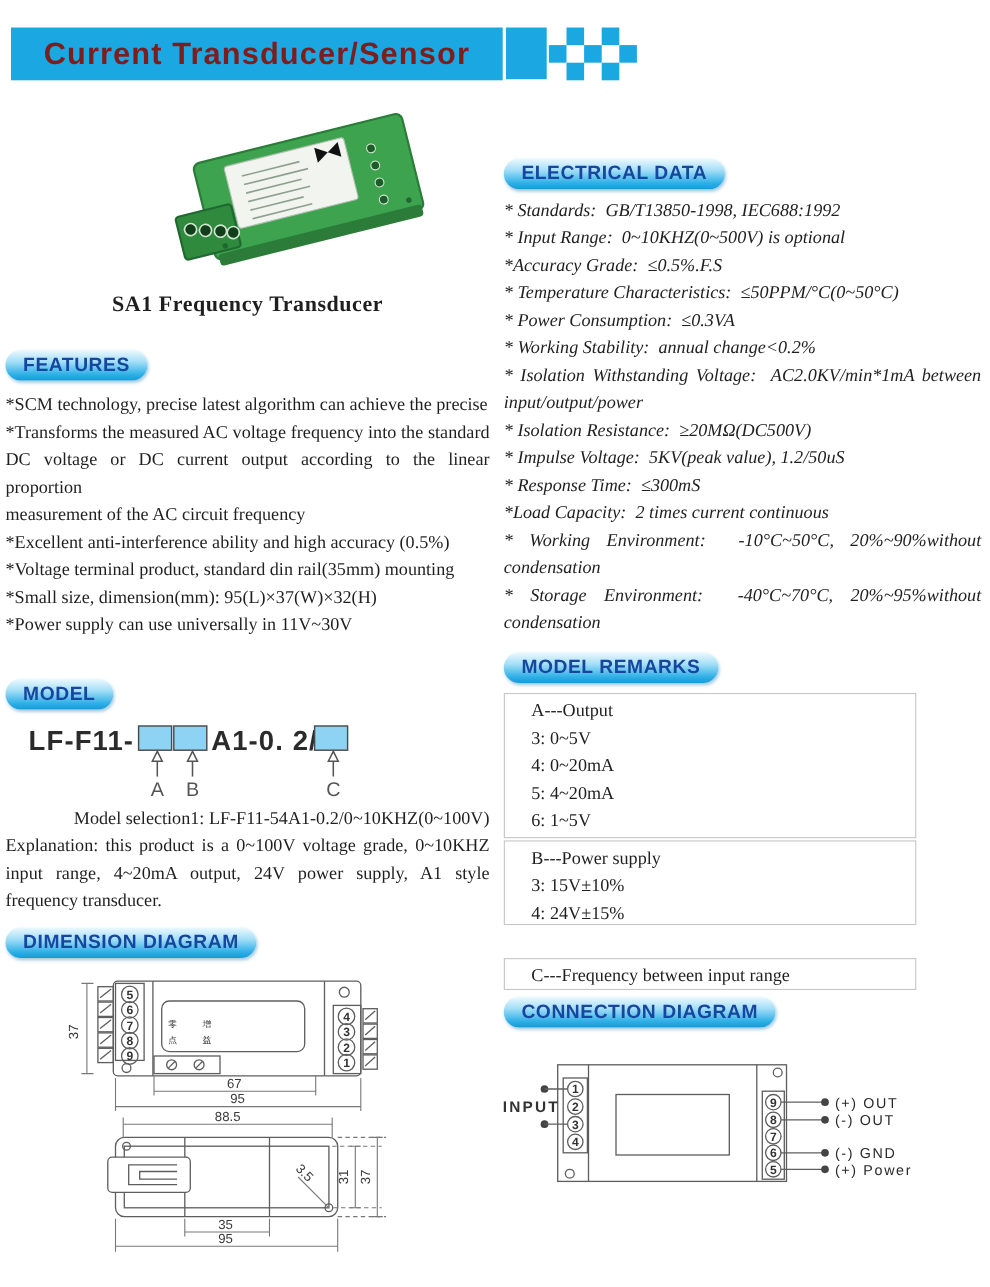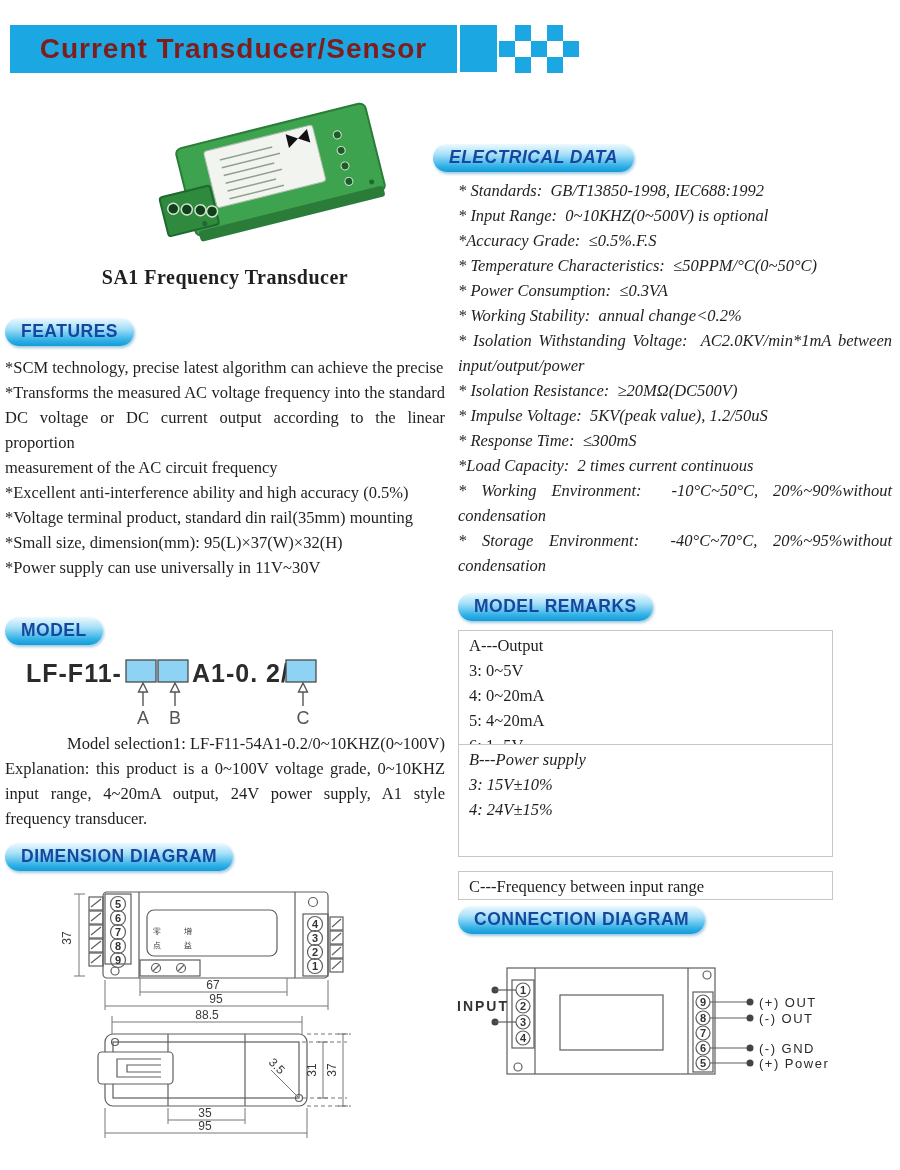--- a/index.html
+++ b/index.html
@@ -21,24 +21,24 @@
 
   .prod-title { position:absolute; left:5px; top:266px; width:440px; text-align:center;
     font-size:20px; font-weight:bold; letter-spacing:0.5px; }
 
   .textcol p { font-size:16.5px; line-height:25px; text-align:justify; }
   .features-text { position:absolute; left:5px; top:355px; width:440px; }
   .electrical-text { position:absolute; left:458px; top:178px; width:434px;font-style:italic; }
   .model-sel-text { position:absolute; left:5px; top:731px; width:440px; }
   .model-sel-text p.first { text-align:right; }
 
-  .rbox { position:absolute; left:458px; width:375px; border:1px solid #c6c6c6; padding:2px 10px; background:#fff; }
+  .rbox { position:absolute; left:458px; width:375px; border:1px solid #c6c6c6; padding:2px 24px; background:#fff; }
   .rbox p { font-size:16.5px; line-height:25px; text-align:left; }
   .rbox-a { top:630px; height:132px; }
-  .rbox-b { top:744px; height:113px;font-style:italic; }
+  .rbox-b { top:764px; height:77px; }
   .rbox-c { top:871px; height:29px; }
 
   svg { position:absolute; }
   svg text { font-family:"Liberation Sans", sans-serif; }
   .dimline { stroke:#777; stroke-width:1; fill:none; }
   .bodyline { stroke:#5e5e5e; stroke-width:1.2; fill:none; }
   .dimtxt { fill:#3a3a3a; font-size:12px; }
   .termtxt { fill:#333; font-size:11px; font-weight:bold; }
   .zhtxt { fill:#333; font-size:8px; }
 </style>
@@ -102,21 +102,21 @@
   <div class="features-text textcol">
     <p>*SCM technology, precise latest algorithm can achieve the precise</p>
     <p>*Transforms the measured AC voltage frequency into the standard DC voltage or DC current output according to the linear proportion</p>
     <p>measurement of the AC circuit frequency</p>
     <p>*Excellent anti-interference ability and high accuracy (0.5%)</p>
     <p>*Voltage terminal product, standard din rail(35mm) mounting</p>
     <p>*Small size, dimension(mm): 95(L)×37(W)×32(H)</p>
     <p>*Power supply can use universally in 11V~30V</p>
   </div>
 
-  <div class="pill" style="left:433px;top:144px;font-style:italic;">ELECTRICAL DATA</div>
+  <div class="pill" style="left:458px;top:144px;">ELECTRICAL DATA</div>
   <div class="electrical-text textcol">
     <p>* Standards:&nbsp; GB/T13850-1998, IEC688:1992</p>
     <p>* Input Range:&nbsp; 0~10KHZ(0~500V) is optional</p>
     <p>*Accuracy Grade:&nbsp; ≤0.5%.F.S</p>
     <p>* Temperature Characteristics:&nbsp; ≤50PPM/°C(0~50°C)</p>
     <p>* Power Consumption:&nbsp; ≤0.3VA</p>
     <p>* Working Stability:&nbsp; annual change&lt;0.2%</p>
     <p>* Isolation Withstanding Voltage:&nbsp; AC2.0KV/min*1mA between input/output/power</p>
     <p>* Isolation Resistance:&nbsp; ≥20MΩ(DC500V)</p>
     <p>* Impulse Voltage:&nbsp; 5KV(peak value), 1.2/50uS</p>

